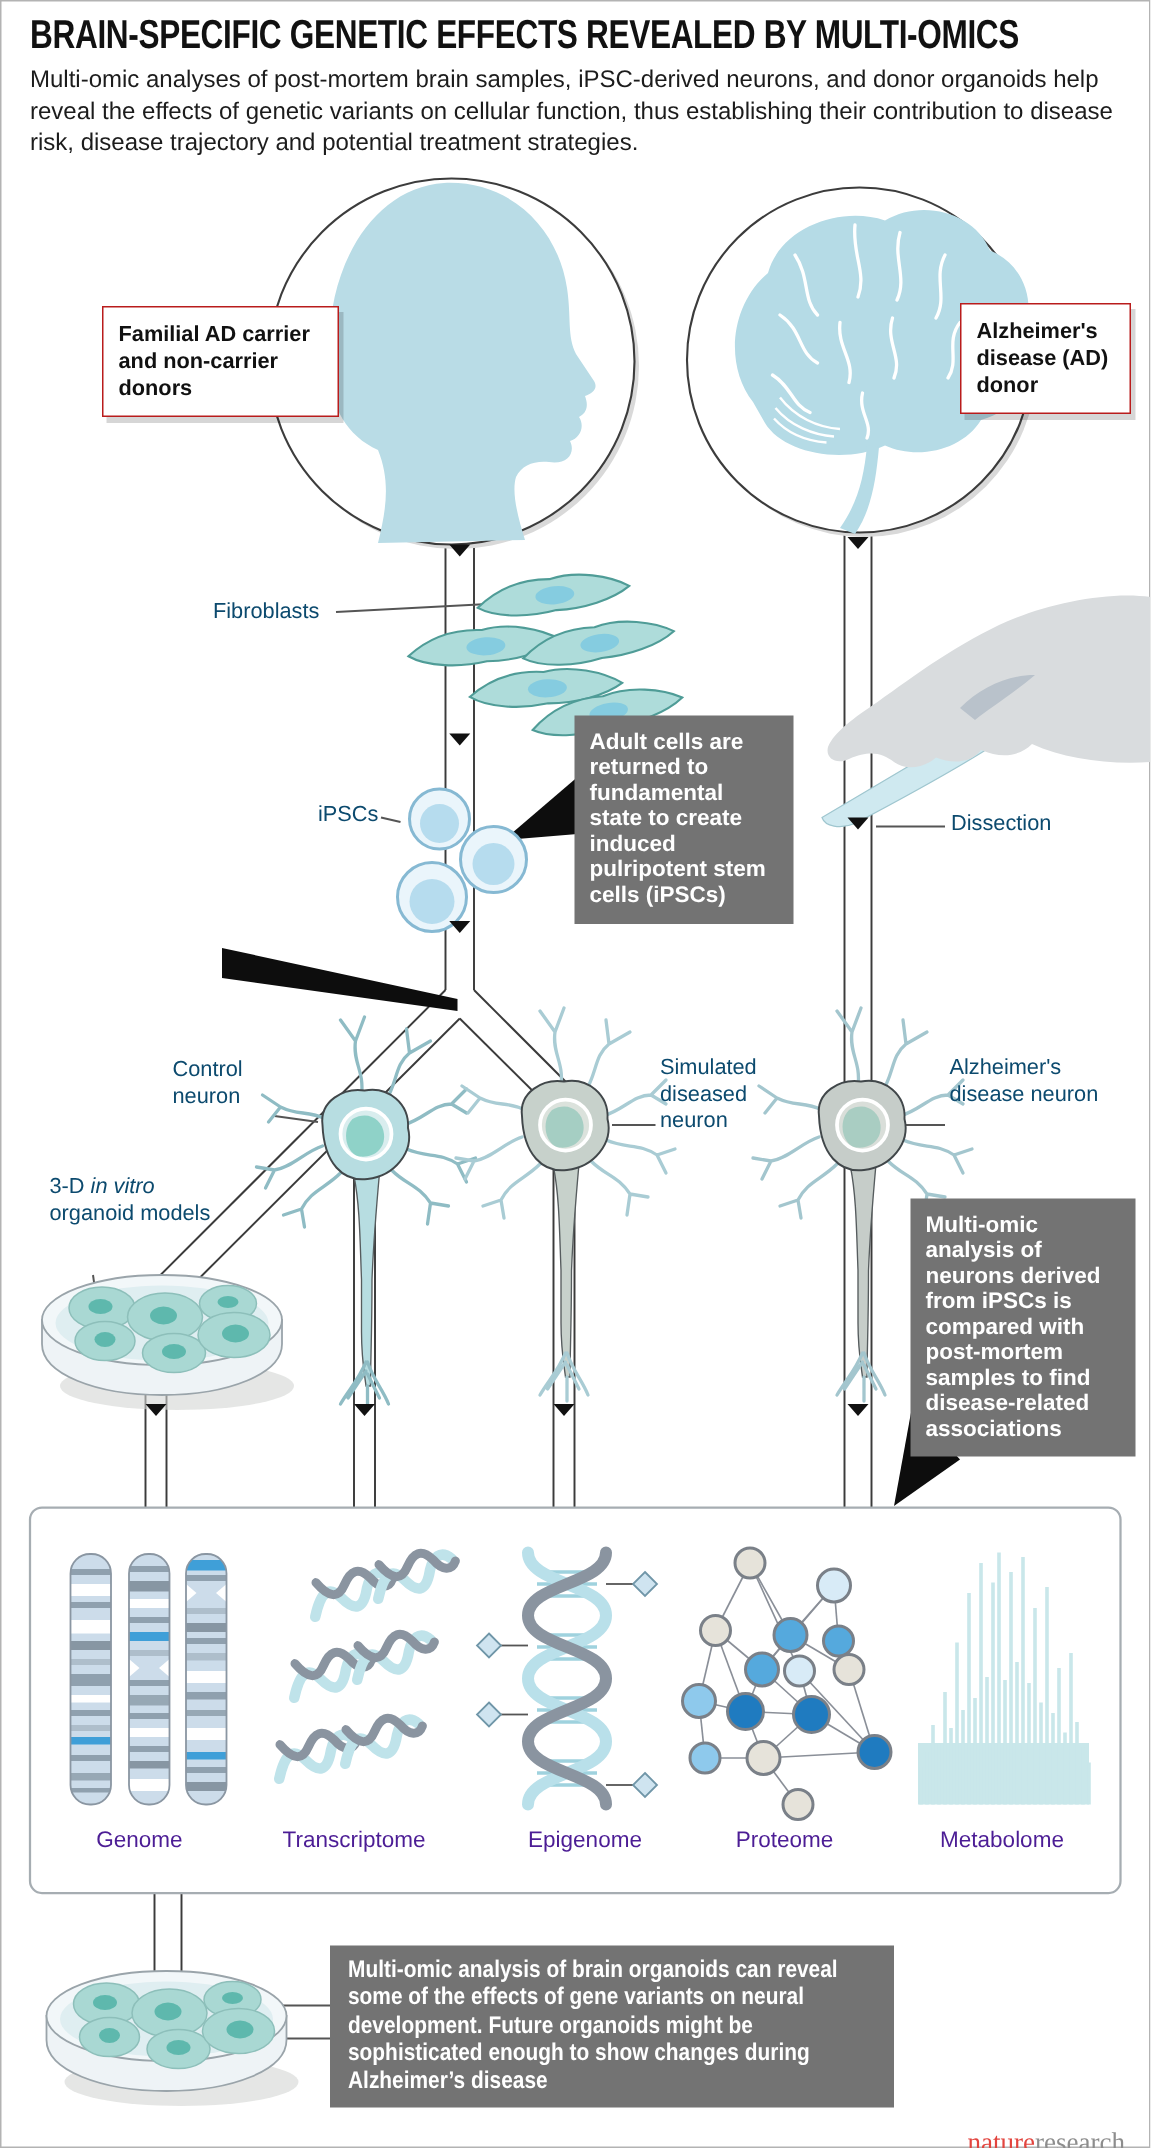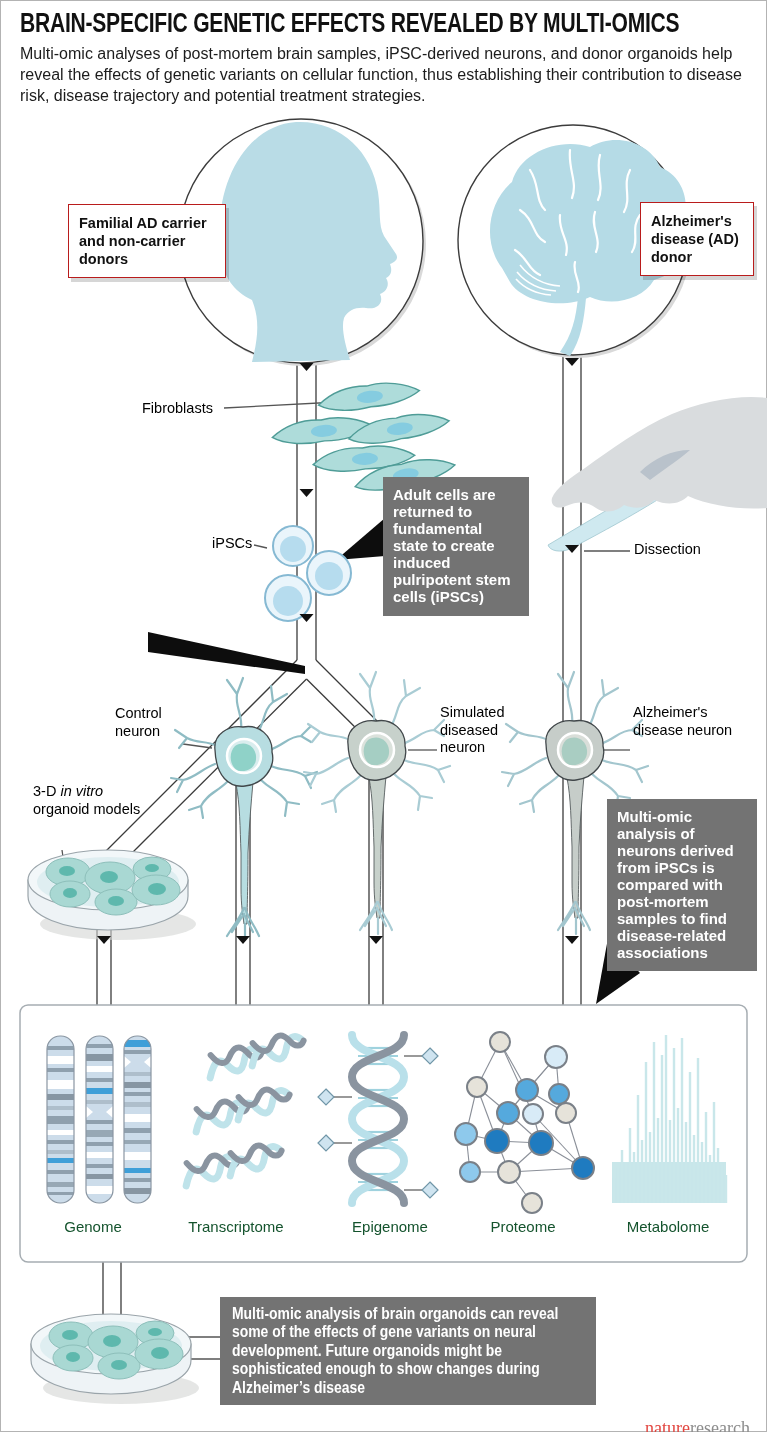--- a/index.html
+++ b/index.html
@@ -14,29 +14,29 @@
   .wbox{background:#fff;border:1px solid #b91c1c;box-shadow:3px 4px 0 rgba(0,0,0,0.16);
         font-weight:bold;font-size:14.5px;line-height:1.25;padding:9px 10px;color:#111;}
   .wbox.familial{left:68px;top:204px;width:136px;}
   .wbox.addonor{left:640px;top:202px;width:92px;}
   .kbox{background:#737373;color:#fff;font-weight:bold;font-size:15px;line-height:1.13;padding:10px;}
   .kbox.knockout{left:42px;top:511px;width:132px;}
   .kbox.adult{left:383px;top:477px;width:126px;}
   .kbox.neurons{left:607px;top:799px;width:130px;}
   .kbox.organoids{left:220px;top:1297px;width:352px;padding:8px 12px;font-size:16px;line-height:1.15;}
   .kbox.organoids span{display:inline-block;width:380px;transform:scaleX(0.87);transform-origin:left top;}
-  .lbl{font-size:14.5px;color:#000000;line-height:1.22;}
+  .lbl{font-size:14.5px;color:#0c4a6e;line-height:1.22;}
   .lbl.fibro{left:142px;top:400px;width:82px;}
   .lbl.ipsc{left:212px;top:535px;width:46px;}
   .lbl.dissect{left:634px;top:541px;width:90px;}
   .lbl.ctrl{left:115px;top:705px;width:72px;}
   .lbl.sim{left:440px;top:704px;width:90px;}
   .lbl.adn{left:633px;top:704px;width:100px;}
   .lbl.org{left:33px;top:783px;width:112px;}
-  .omic{font-size:15px;color:#14532d;text-align:center;width:130px;top:1218px;}
+  .omic{font-size:15px;color:#4c1d95;text-align:center;width:130px;top:1218px;}
   .om0{left:28px;} .om1{left:171px;} .om2{left:325px;} .om3{left:458px;} .om4{left:603px;}
   .logo{left:590px;top:1418px;width:160px;text-align:right;padding-right:24px;}
   .logo .row1{font-family:"Liberation Serif", serif;font-size:18px;}
   .logo .nat{color:#e2453f;}
   .logo .res{color:#8d8d8d;}
   .logo .row2{font-size:10px;letter-spacing:2.6px;color:#9aa0a4;margin-top:2px;}
   .it{font-style:italic;}
   .neuron-control{--body:#b7dde1;--nuc:#d9edee;--nucl:#8fd2c8;--dend:#8fbcc4;}
   .neuron-sim{--body:#c7d1cb;--nuc:#dbe2dc;--nucl:#a5cec3;--dend:#a9ccd4;}
   .neuron-ad{--body:#c6cdc9;--nuc:#d9ded9;--nucl:#a9cdc2;--dend:#a3c6ce;}

